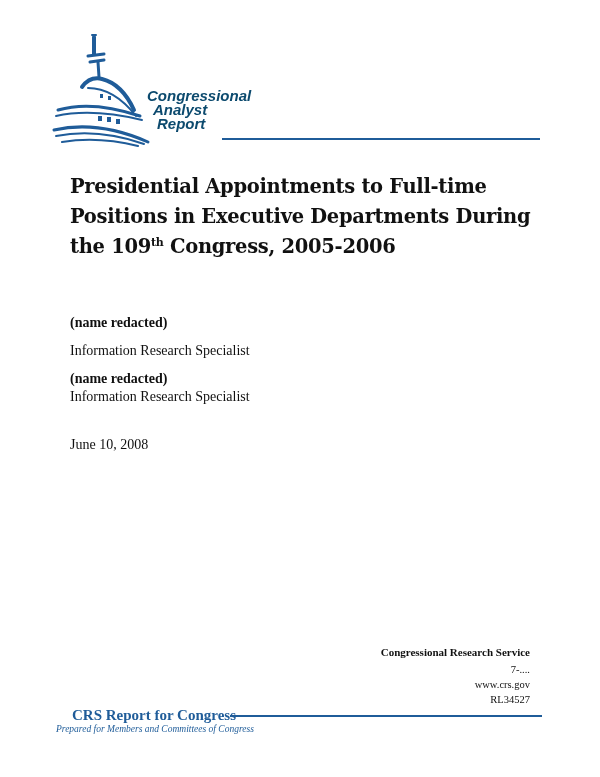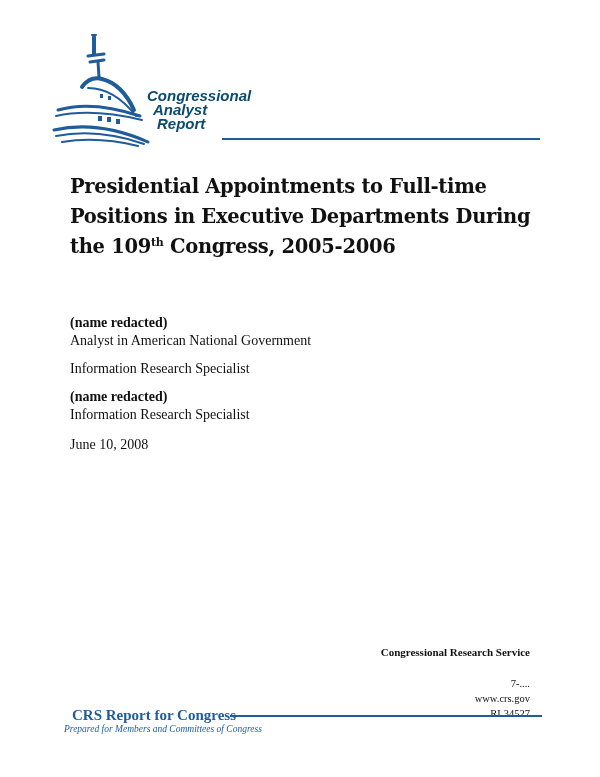--- a/index.html
+++ b/index.html
@@ -15,26 +15,26 @@
   .title { position: absolute; left: 70px; top: 172px; width: 470px; font-family: "DejaVu Serif", serif; font-weight: bold; font-size: 19.5px; line-height: 30px; color: #111; letter-spacing: -0.3px; }
   .title sup { font-size: 11px; vertical-align: 7px; line-height: 0; }
 
   .authors { position: absolute; left: 70px; top: 285px; font-family: "Liberation Serif", serif; font-size: 14px; color: #111; margin-top: 29px; }
   .author { margin-bottom: 10px; }
   .author .name { font-weight: bold; display: block; line-height: 18px; }
   .author .role { display: block; line-height: 18px; }
   .date { position: absolute; left: 70px; top: 437px; font-family: "Liberation Serif", serif; font-size: 14px; color: #111; }
 
   .crs-block { position: absolute; right: 70px; top: 645px; text-align: right; font-family: "Liberation Serif", serif; font-size: 10.5px; line-height: 15px; color: #111; }
-  .crs-block .org { font-weight: bold; font-size: 11px; margin-bottom: 16px; display: block; }
+  .crs-block .org { font-weight: bold; font-size: 11px; margin-bottom: 2px; display: block; }
   .crs-block span { display: block; }
 
   .footer-title { position: absolute; left: 72px; top: 707px; font-family: "Liberation Serif", serif; font-weight: bold; font-size: 15px; color: #1f5c99; }
   .footer-rule { position: absolute; left: 230px; top: 715px; width: 312px; height: 2px; background: #1f5c99; }
-  .footer-sub { position: absolute; left: 64px; top: 724px; font-family: "Liberation Serif", serif; font-style: italic; font-size: 9.5px; color: #1f5c99; }
+  .footer-sub { position: absolute; left: 56px; top: 724px; font-family: "Liberation Serif", serif; font-style: italic; font-size: 9.5px; color: #1f5c99; }
 </style>
 </head>
 <body>
 
 <svg class="logo" viewBox="0 0 110 115" xmlns="http://www.w3.org/2000/svg">
   <g fill="none" stroke="#1f5c99" stroke-linecap="round">
 
     <path d="M42 5 L42 22" stroke-width="4"></path>
     <path d="M40 3 L44 3" stroke-width="2"></path>
 
@@ -65,21 +65,20 @@
   <span class="l2">Analyst</span>
   <span class="l3">Report</span>
 </div>
 <div class="header-rule"></div>
 
 <div class="title"><span>Presidential Appointments to Full-time Positions in Executive Departments During the 109</span><sup>th</sup><span> Congress, 2005-2006</span></div>
 
 <div class="authors">
   <div class="author">
     <span class="name">(name redacted)</span>
-    <span class="role">Analyst in American National Government</span>
   </div>
   <div class="author">
     <span class="role">Information Research Specialist</span>
   </div>
   <div class="author">
     <span class="name">(name redacted)</span>
     <span class="role">Information Research Specialist</span>
   </div>
 </div>
 

